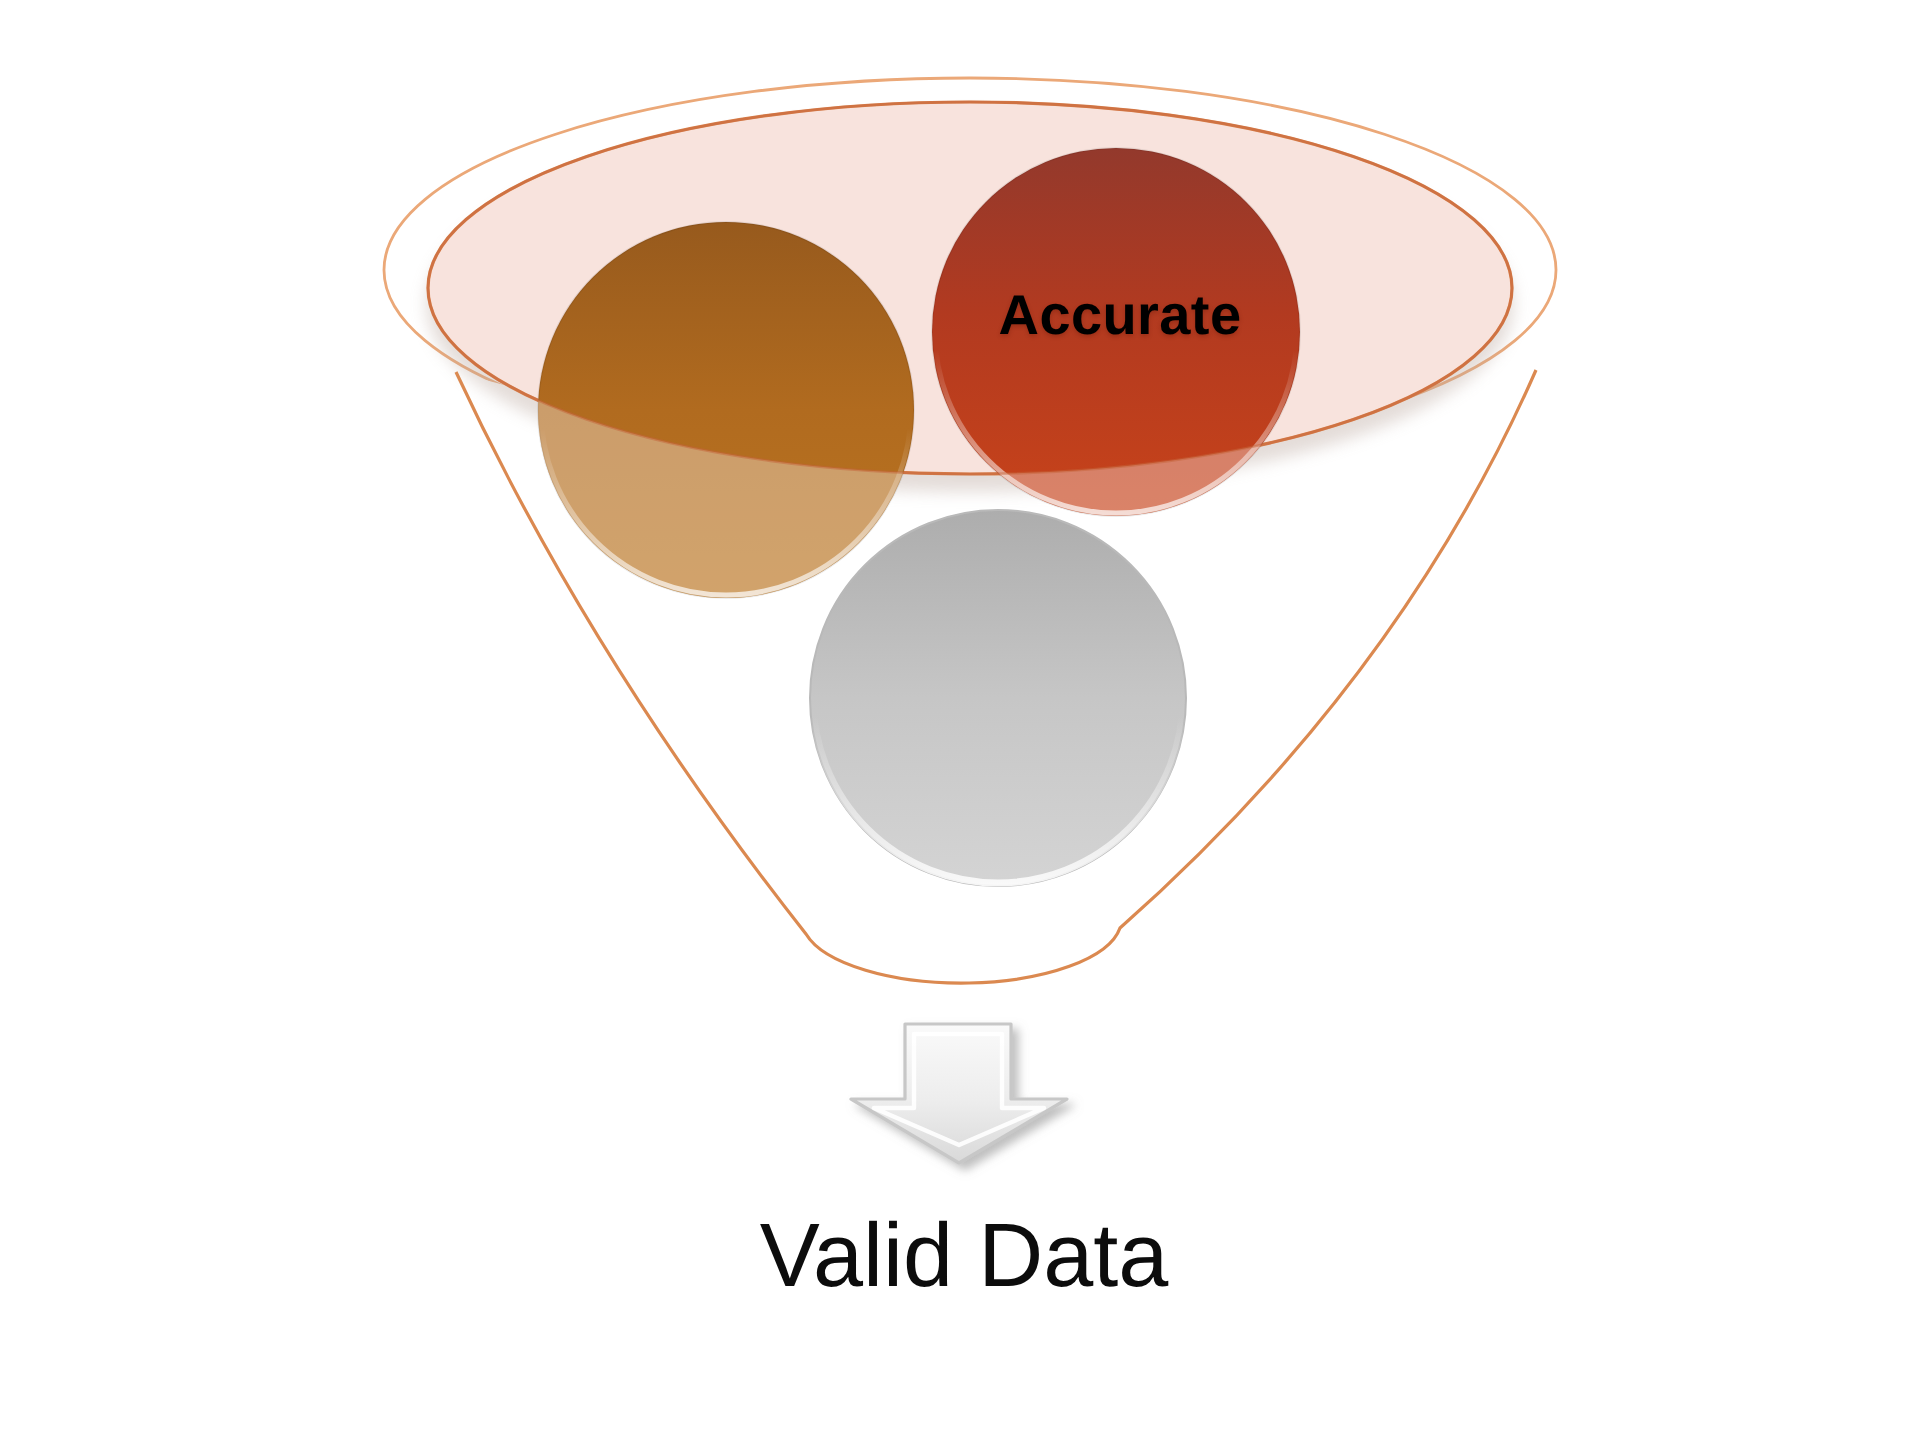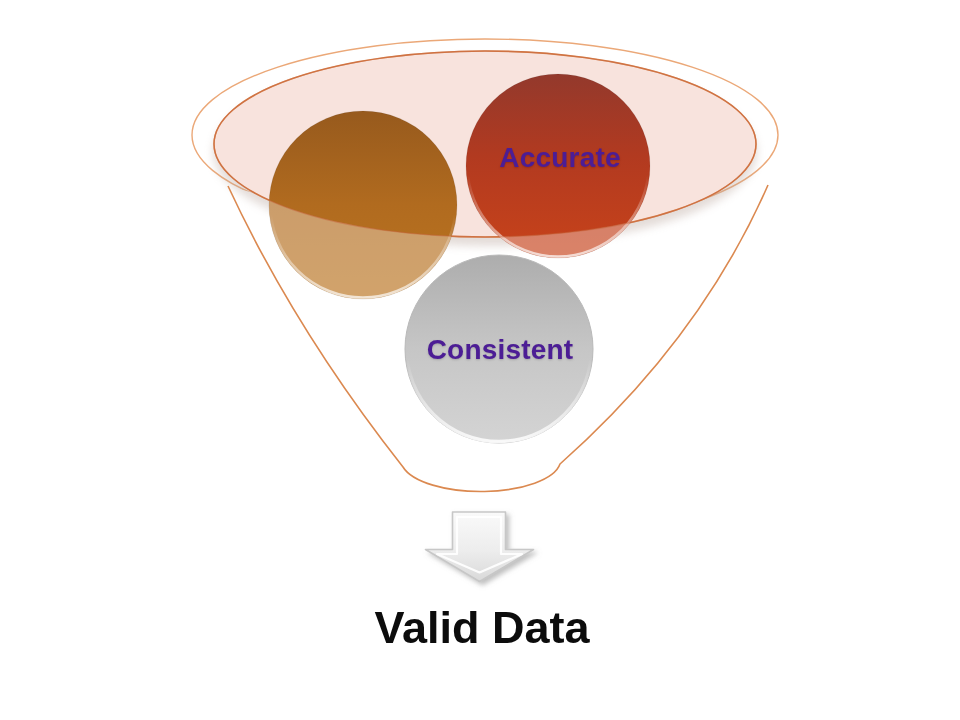--- a/index.html
+++ b/index.html
@@ -3,30 +3,30 @@
 <meta charset="utf-8">
 <style>
   html,body{margin:0;padding:0;background:#ffffff;}
   .slide{
     position:relative;width:960px;height:720px;background:#ffffff;
     overflow:hidden;font-family:"Liberation Sans",sans-serif;
   }
   .slide svg{position:absolute;left:0;top:0;}
   .lbl{
     position:absolute;transform:translate(-50%,-50%);
-    color:#4c1d95;font-weight:bold;font-size:28px;white-space:nowrap;
+    color:#000000;font-weight:bold;font-size:28px;white-space:nowrap;
     letter-spacing:0.2px;
     text-align:right;
   }
   .lbl-complete{left:366px;top:208px;text-shadow:0 1px 2px rgba(80,40,0,.30);}
   .lbl-accurate{left:560px;top:158px;text-shadow:0 1px 2px rgba(90,20,0,.30);}
   .lbl-consistent{left:500px;top:350px;text-shadow:0 1px 2px rgba(100,100,100,.35);}
   .slide-title{
     position:absolute;left:482px;top:628px;transform:translate(-50%,-50%);
-    color:#0C0C0C;font-weight:bold;font-size:45px;white-space:nowrap;
+    color:#0C0C0C;font-weight:normal;font-size:45px;white-space:nowrap;
   }
 </style>
 </head>
 <body>
 
 <div class="slide">
 
   <svg width="960" height="720" viewBox="0 0 960 720">
     <defs>
       <linearGradient id="goldGrad" x1="0" y1="0" x2="0" y2="1">
@@ -89,17 +89,16 @@
 
     <ellipse cx="485" cy="144" rx="271" ry="93" fill="none" stroke="rgba(198,100,58,0.5)" stroke-width="1.3"></ellipse>
 
     <path d="M 452.5,512 L 505.5,512 L 505.5,549.5 L 533.5,549.5 L 479.5,581.5 L 425.5,549.5 L 452.5,549.5 Z" fill="url(#arrowGrad)" stroke="#C7C7C7" stroke-width="1.6" stroke-linejoin="round" filter="url(#dropShad)"></path>
     <path d="M 457,517 L 501,517 L 501,554 L 522,554 L 479.5,572.5 L 437,554 L 457,554 Z" fill="none" stroke="#FFFFFF" stroke-width="2.2" opacity="0.9" stroke-linejoin="round"></path>
   </svg>
 
 
   <div class="lbl lbl-accurate">Accurate</div>
 
-  <div class="lbl lbl-consistent">Consistent</div>
 
   <div class="slide-title">Valid Data</div>
 
 </div>
 
 </body></html>

